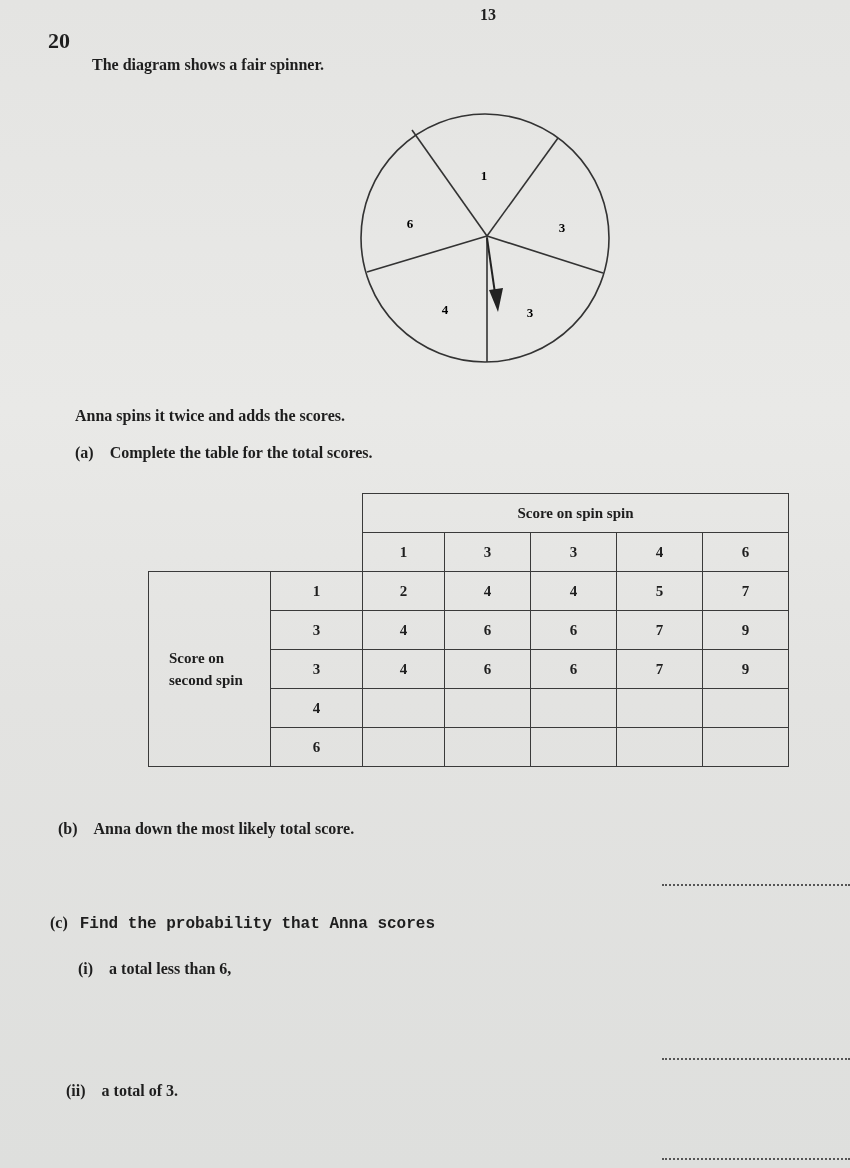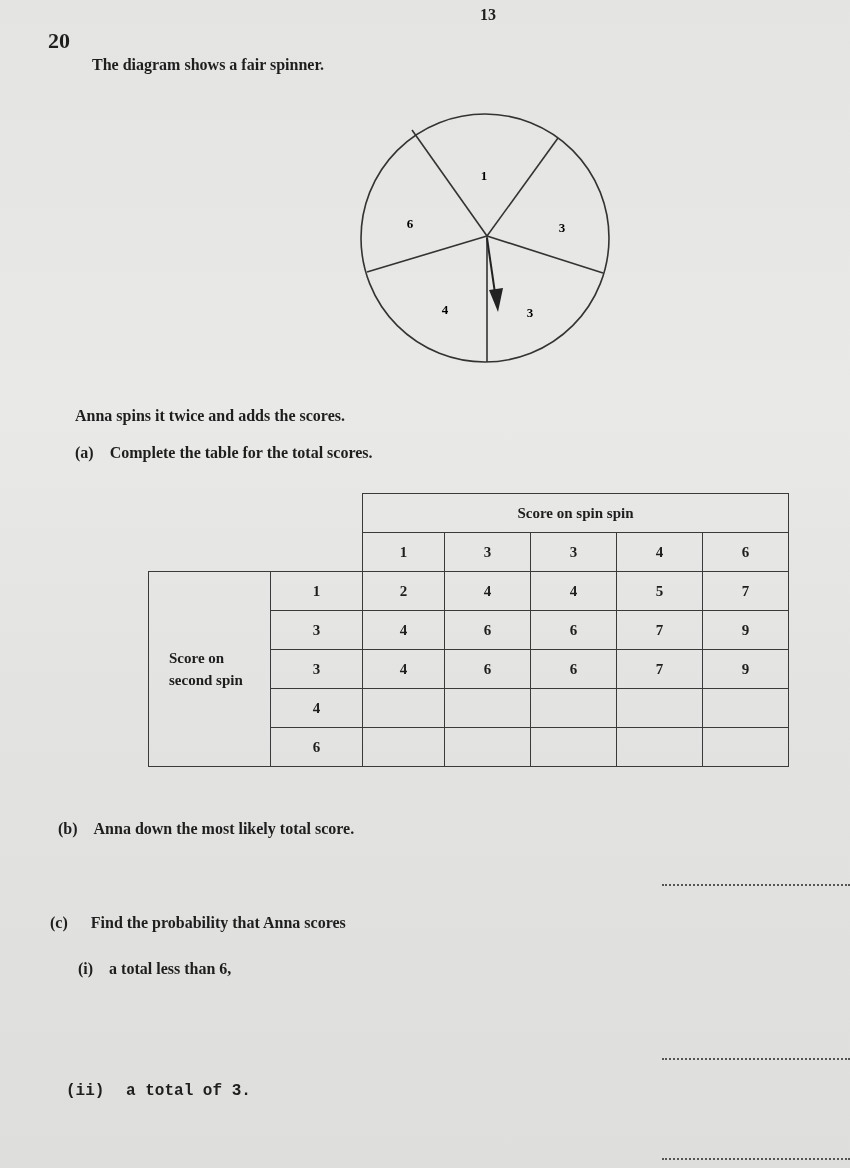--- a/index.html
+++ b/index.html
@@ -134,26 +134,26 @@
   </table>
 
 <div class="abs" style="left:58px; top:820px;">
   <span class="part-label">(b)</span>
   <span class="line-text" style="margin-left:12px;">Anna down the most likely total score.</span>
 </div>
 <div class="dotline" style="left:662px; top:884px;"></div>
 
 <div class="abs" style="left:50px; top:914px;">
   <span class="part-label">(c)</span>
-  <span class="line-text" style="margin-left:19px;">Find the probability that Anna scores</span>
+  <span class="line-text" style="margin-left:8px;font-family:Liberation Mono, monospace;">Find the probability that Anna scores</span>
 </div>
 
 <div class="abs" style="left:78px; top:960px;">
   <span class="part-label">(i)</span>
   <span class="line-text" style="margin-left:12px;margin-top:40px;">a total less than 6,</span>
 </div>
 <div class="dotline" style="left:662px; top:1058px;"></div>
 
-<div class="abs" style="left:66px; top:1082px;font-family:Liberation Mono, monospace;">
+<div class="abs" style="left:66px; top:1082px;">
   <span class="part-label">(ii)</span>
   <span class="line-text" style="margin-left:12px;">a total of 3.</span>
 </div>
 <div class="dotline" style="left:662px; top:1158px;"></div>
 
 </body></html>

